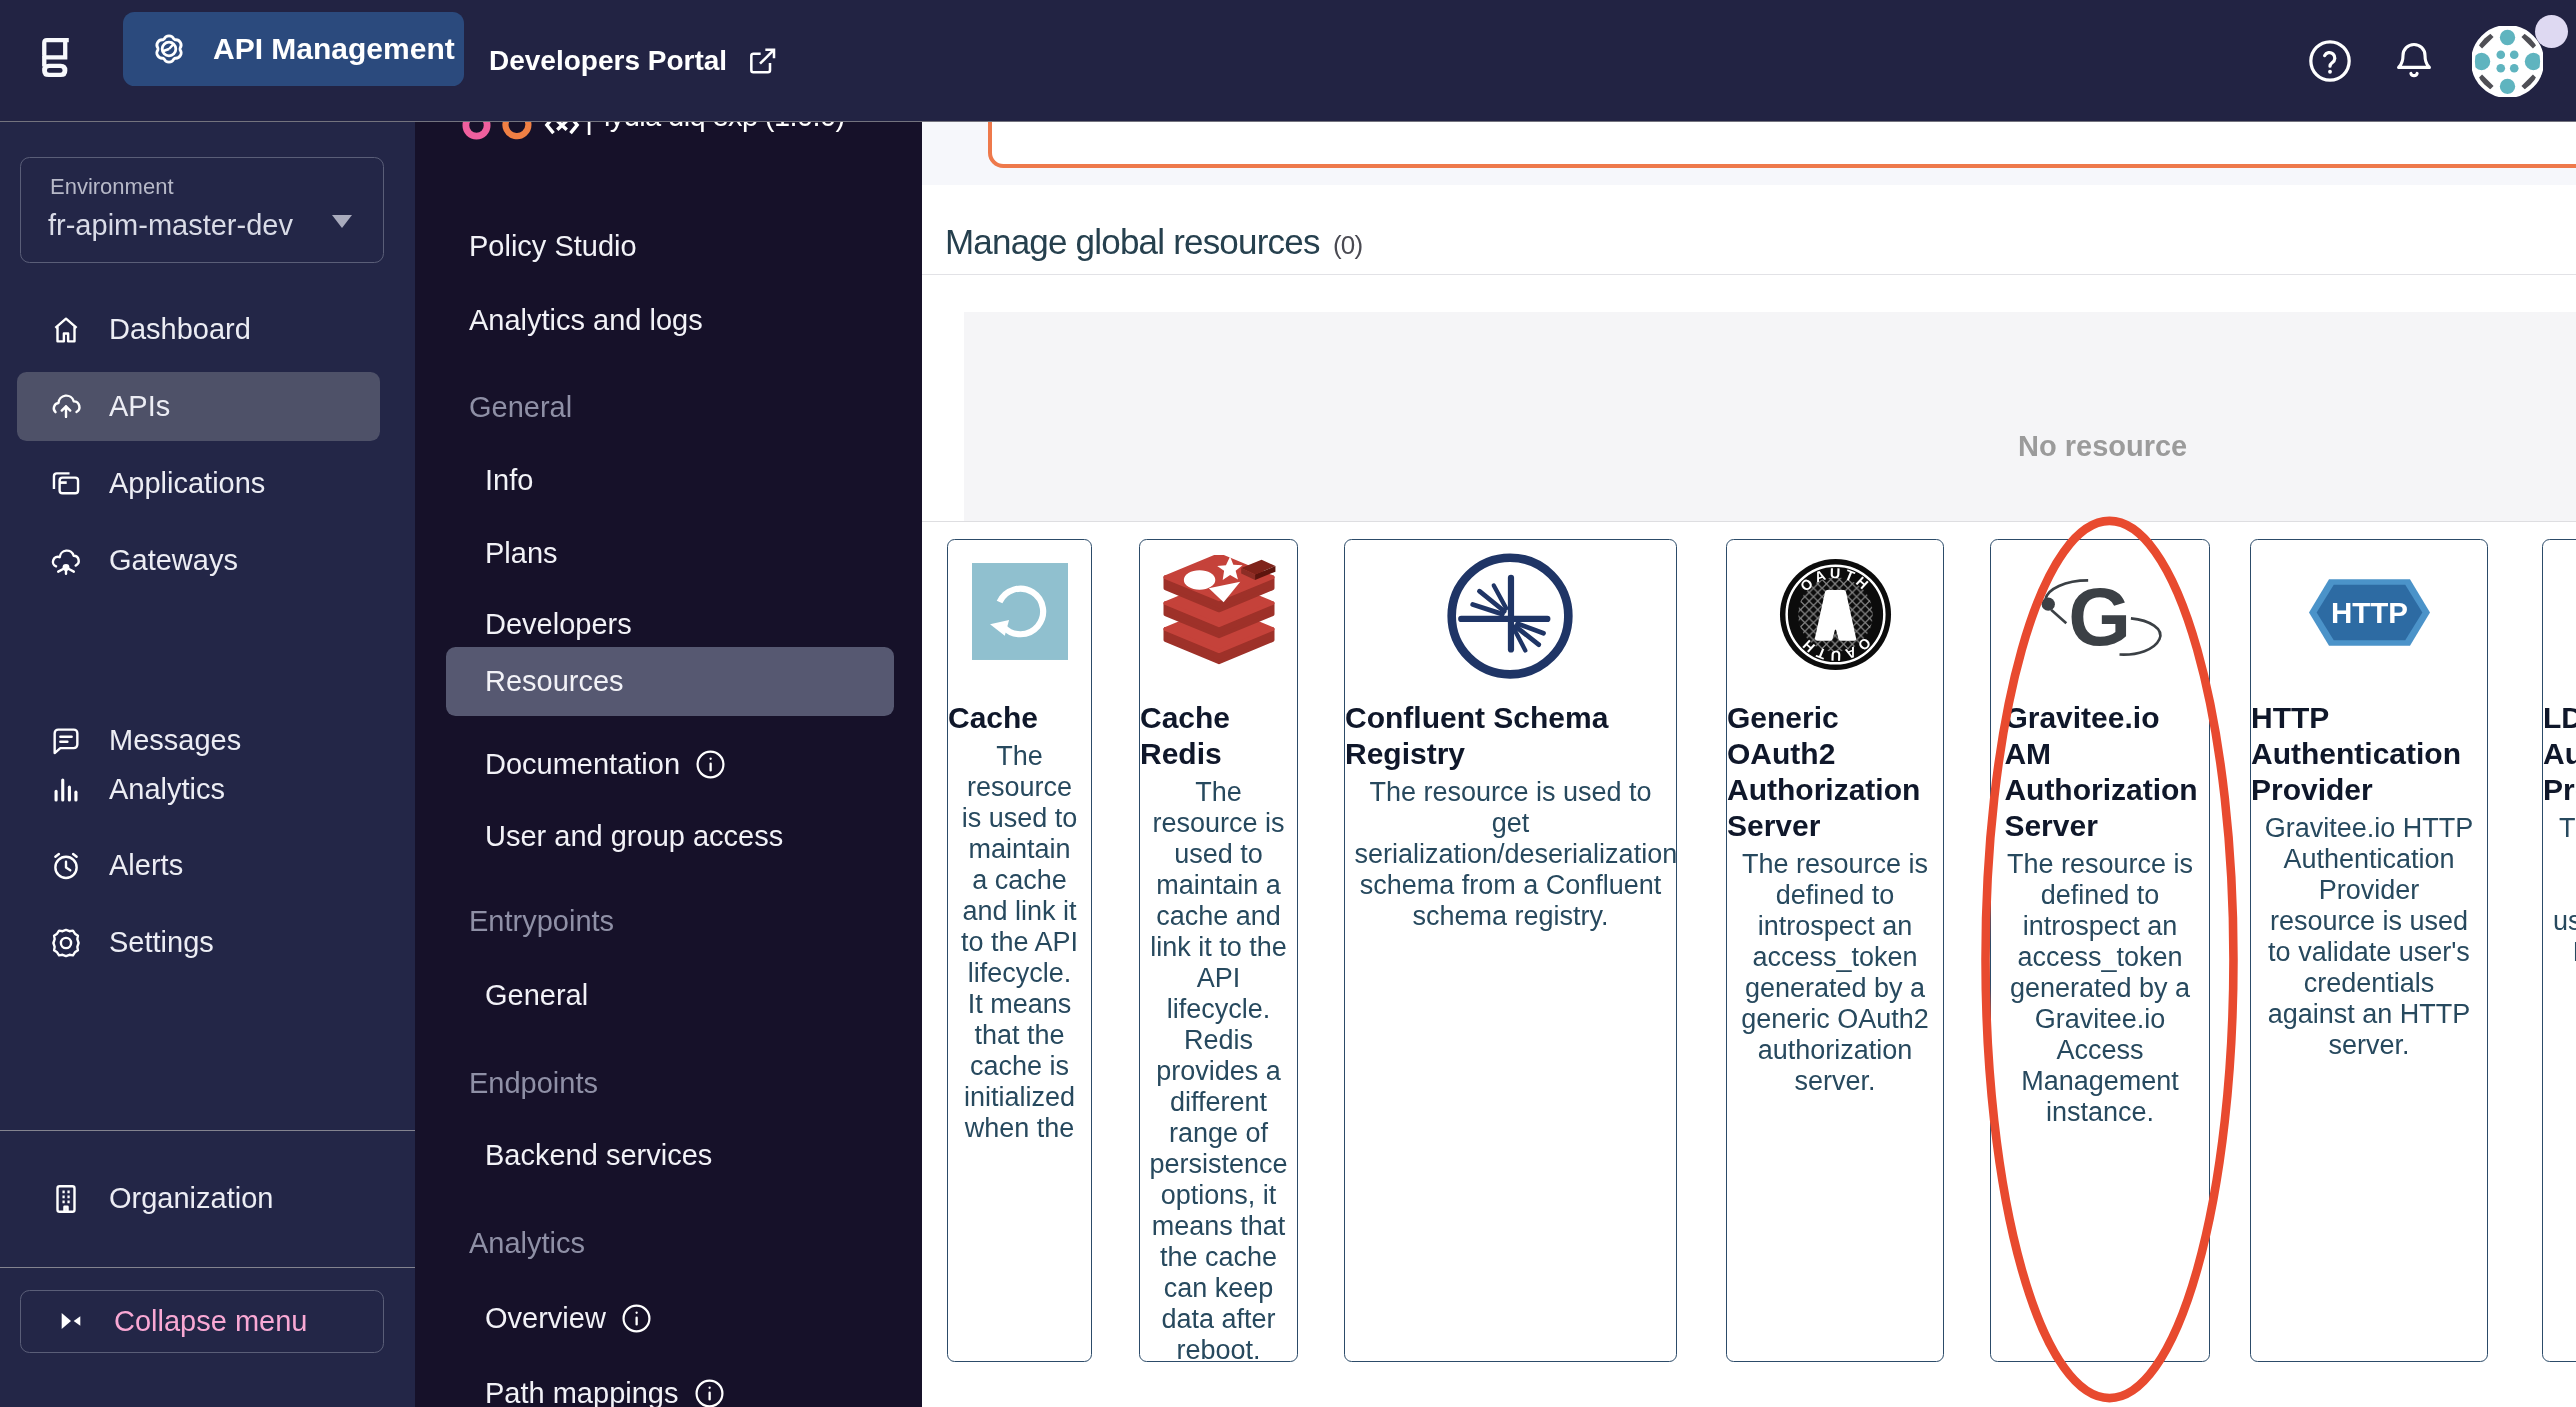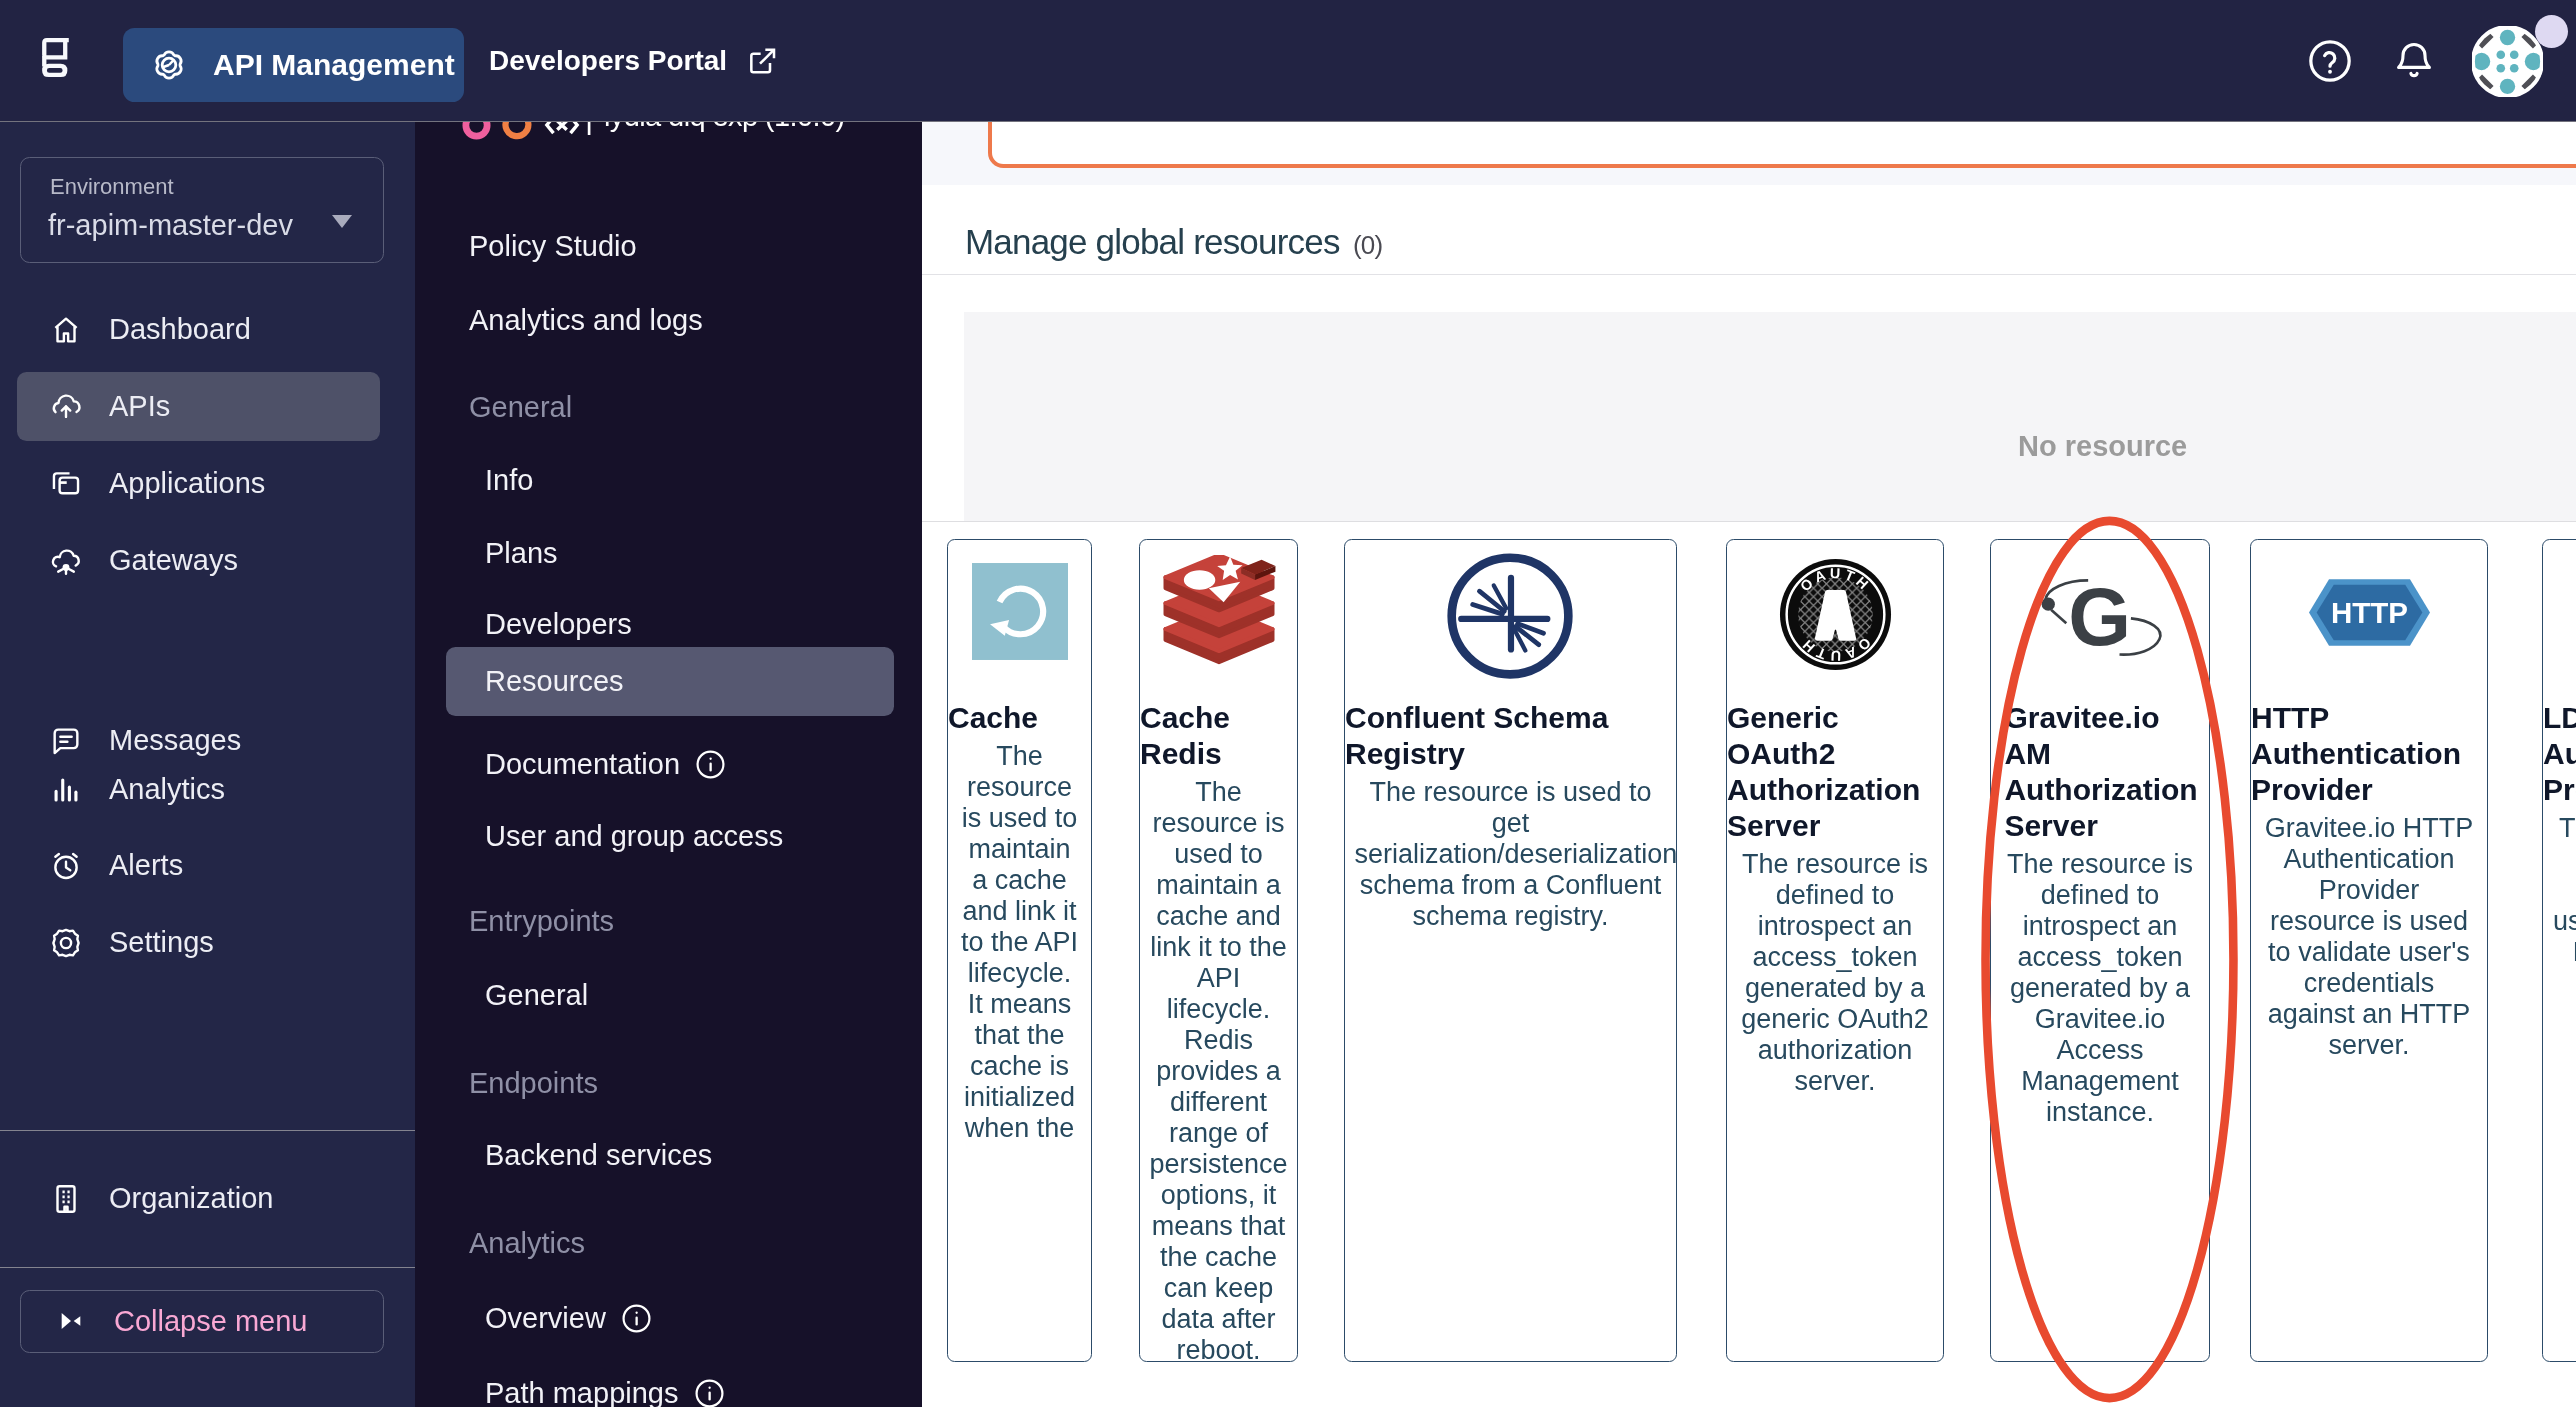--- a/index.html
+++ b/index.html
@@ -5,21 +5,21 @@
   * { margin:0; padding:0; box-sizing:border-box; }
   html,body { width:2576px; height:1407px; overflow:hidden; background:#fff;
     font-family:"Liberation Sans", sans-serif; }
   #root { position:relative; width:2576px; height:1407px; overflow:hidden; }
   .abs { position:absolute; }
 
   
   #topbar { position:absolute; left:0; top:0; width:2576px; height:122px;
     background:#222343; border-bottom:1.9px solid #73737e; z-index:30; }
   #glogo { position:absolute; left:39px; top:38px; }
-  #apimBtn { position:absolute; left:123px; top:28px; width:341px; height:74px;
+  #apimBtn { position:absolute; left:123px; top:12px; width:341px; height:74px;
     background:#2b4a7d; border-radius:11.5px; display:flex; align-items:center; color:#fff; }
   #apimBtn svg { margin-left:25px; }
   #apimBtn span { font-size:30px; font-weight:700; margin-left:23px; white-space:nowrap; }
   #devPortal { position:absolute; left:489px; top:0px; height:122px; display:flex; align-items:center; color:#fff; }
   #devPortal span { font-size:28px; font-weight:700; white-space:nowrap; }
   #devPortal svg { margin-left:19px; }
   .topIcon { position:absolute; top:0; height:122px; display:flex; align-items:center; }
 
   
   #sb1 { position:absolute; left:0; top:122px; width:415px; height:1285px; background:#232647; z-index:20; }
@@ -43,21 +43,21 @@
   .sb2row { position:absolute; display:flex; align-items:center; color:#f2f2f7; font-size:29px; height:42px; }
   .sb2hdr { color:#8f90a6; }
   .infoic { margin-left:15.3px; display:flex; }
   #resSel { position:absolute; left:31px; top:647px; width:448px; height:69px; background:#565871; border-radius:9.5px; }
 
   
   #main { position:absolute; left:922px; top:0; width:1654px; height:1407px; background:#fff; }
   #topstrip { position:absolute; left:0; top:122px; width:1654px; height:63px; background:#f6f7fb; }
   #orangebox { position:absolute; left:66px; top:29px; width:1623px; height:139px; background:#fff;
     border:4.8px solid #ee794b; border-radius:15.3px; }
-  #heading { position:absolute; left:23px; top:222px; font-size:35px; color:#26404e; letter-spacing:-0.8px;margin-left:20px; }
+  #heading { position:absolute; left:23px; top:222px; font-size:35px; color:#26404e; letter-spacing:-0.8px; }
   #heading .cnt { font-size:26px; color:#4a4a52; margin-left:13.4px; }
   .hdiv { position:absolute; left:0; width:1654px; border-top:1.9px solid #e2e2e6; }
   #graypanel { position:absolute; left:42px; top:312px; width:1612px; height:209px; background:#f5f5f7; }
   #nores { position:absolute; left:1096px; top:430px; font-size:29px; font-weight:700; color:#9b9b9b; }
 
   
   .card { position:absolute; top:539px; height:823px; background:#fff; border:1.9px solid #2c4b69;
     border-radius:7.6px; display:flex; flex-direction:column; align-items:center; overflow:hidden; }
   .card .iconzone { height:160px; flex:none; display:flex; align-items:center; justify-content:center; width:100%; }
   .card .title { font-size:30px; font-weight:700; line-height:36px; color:#0f172a; width:100%; }

